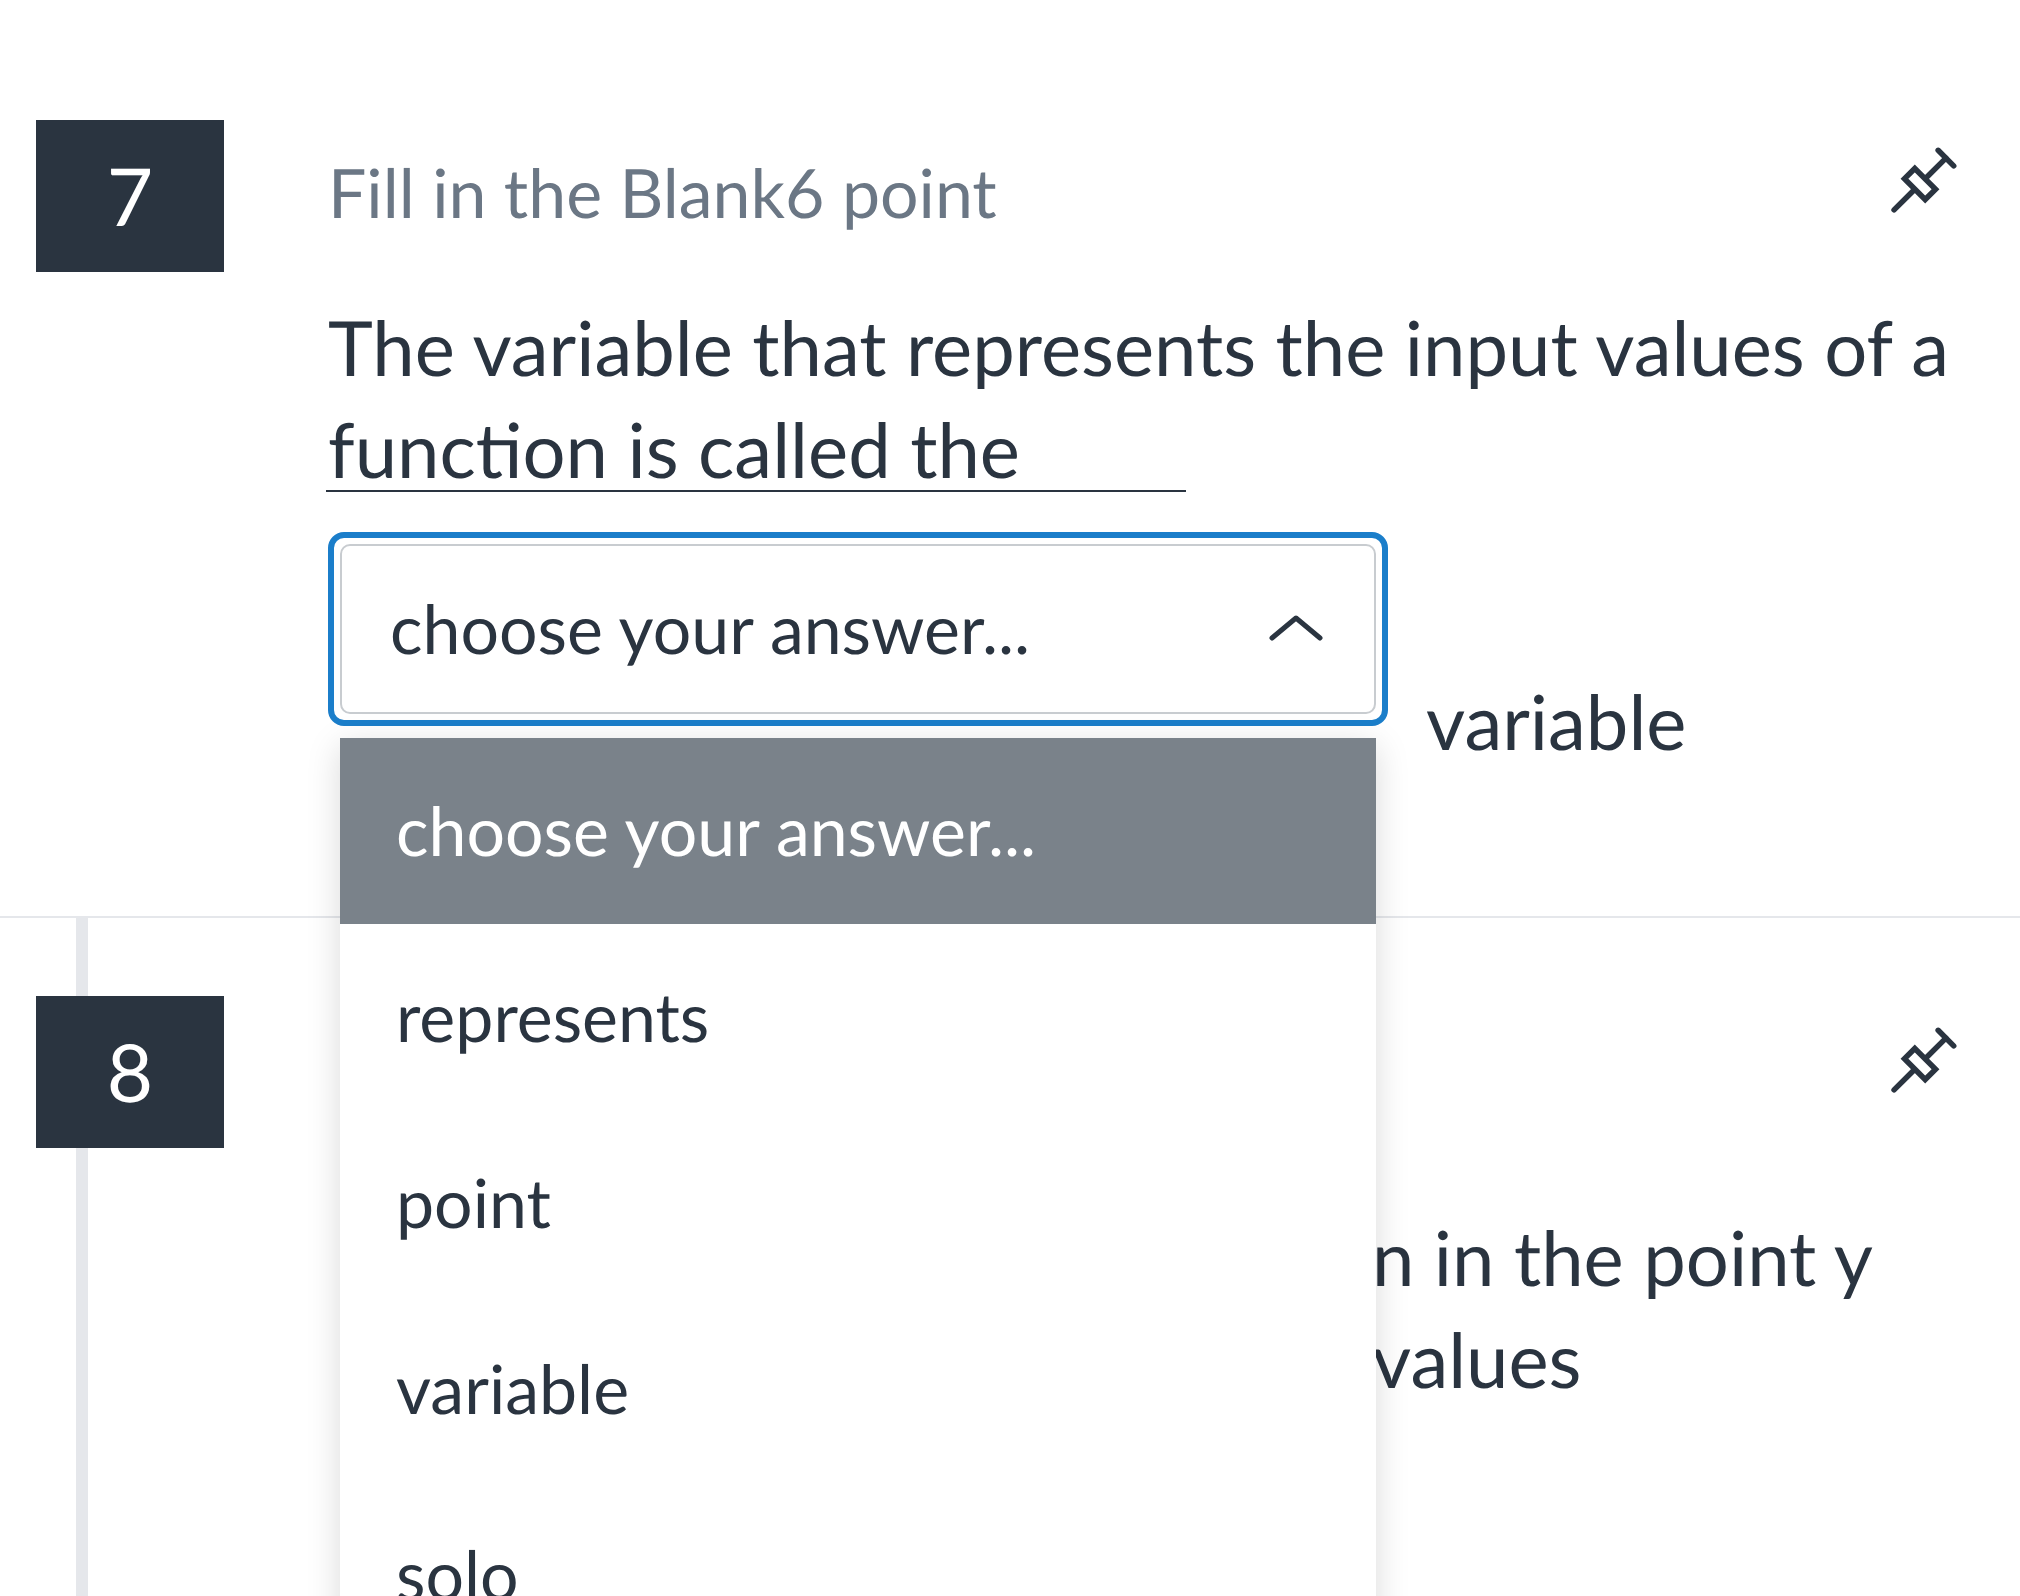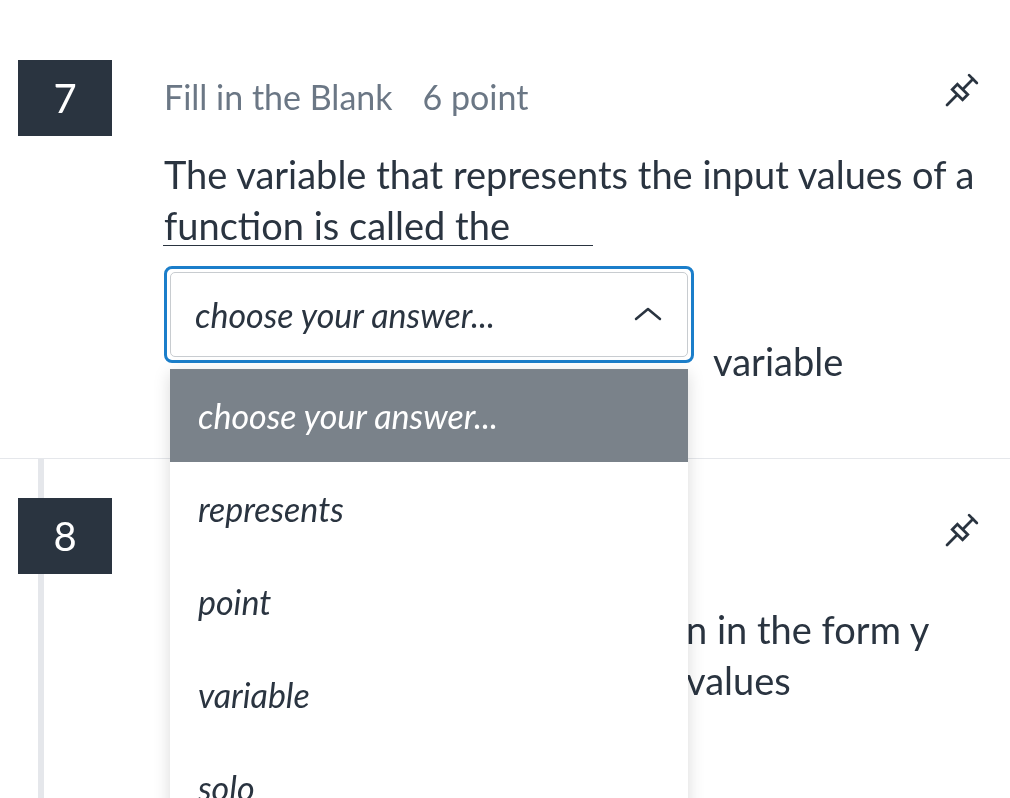--- a/index.html
+++ b/index.html
@@ -47,21 +47,20 @@
       top: 60px;
     }
     .q2-number {
       top: 498px;
     }
     .question-header {
       display: flex;
       align-items: center;
       padding-left: 164px;
       padding-top: 76px;
-      gap: 30px;
       color: #6b7785;
       font-size: 34px;
     }
     .pin-icon {
       position: absolute;
       right: 28px;
       top: 70px;
       width: 44px;
       height: 44px;
       cursor: pointer;
@@ -80,21 +79,20 @@
     .inline-area {
       display: flex;
       align-items: flex-start;
       padding-left: 164px;
       padding-top: 14px;
       gap: 4px;
       padding-bottom: 74px;
     }
     .dropdown-wrapper {
       position: relative;
-      font-style: italic;
     }
     .dropdown-border {
       border: 3px solid #1b7eca;
       border-radius: 8px;
       padding: 3px;
       width: 530px;
     }
     .dropdown-button {
       width: 100%;
       padding: 21px 24px;
@@ -210,15 +208,15 @@
 <div class="pin-icon pin-icon-2">
   <svg viewBox="0 0 24 24" fill="none" stroke="#2a3440" stroke-width="1.5">
     <g transform="rotate(45 12 12)">
       <path d="M12 2 L12 10 M8 10 L16 10 L16 14 L8 14 Z M12 14 L12 22" stroke-linecap="round"></path>
       <path d="M9 2 L15 2" stroke-linecap="round"></path>
     </g>
   </svg>
 </div>
 
 <div class="q2-text">
-  <div>n in the form y</div>
+  <div>n in the point y</div>
   <div>values</div>
 </div>
 
 </body></html>

